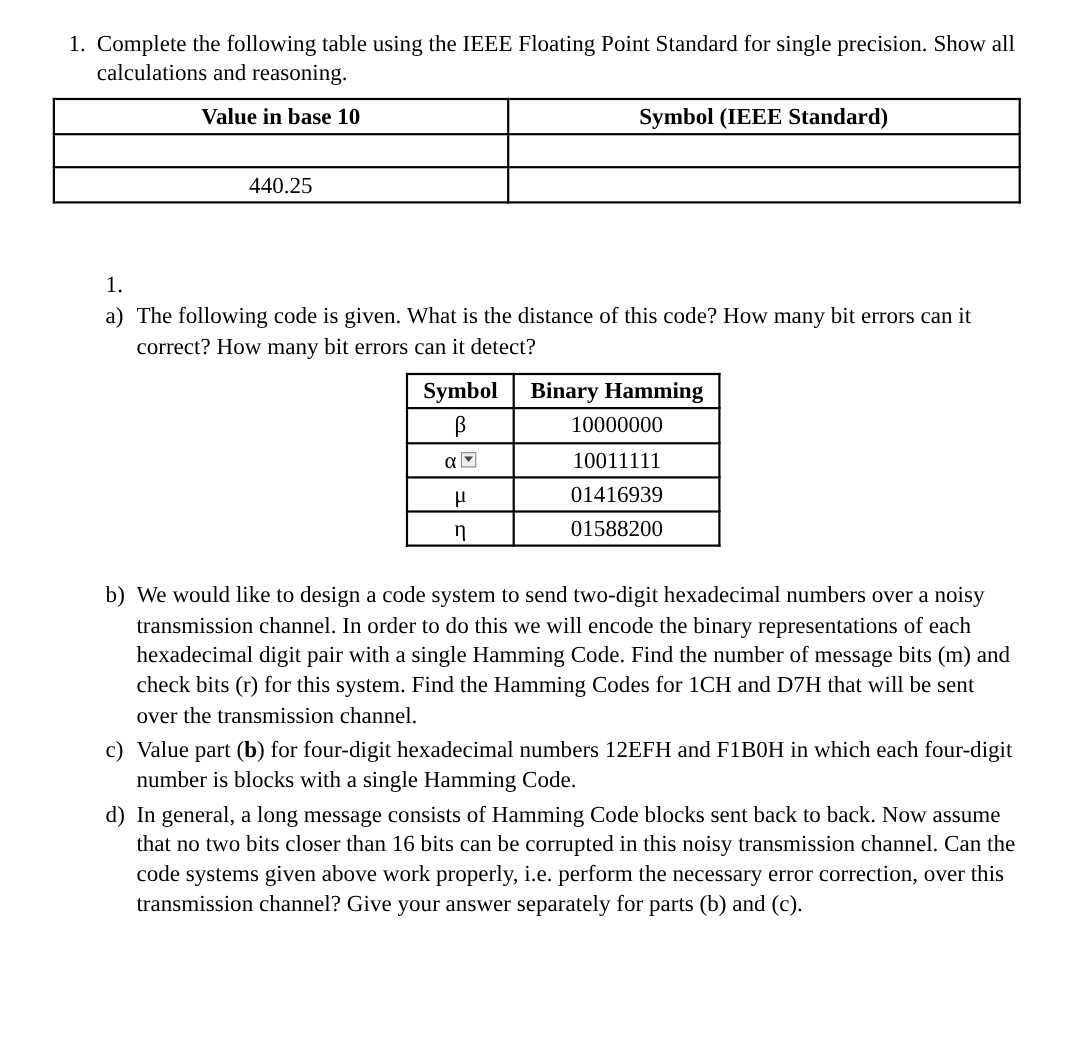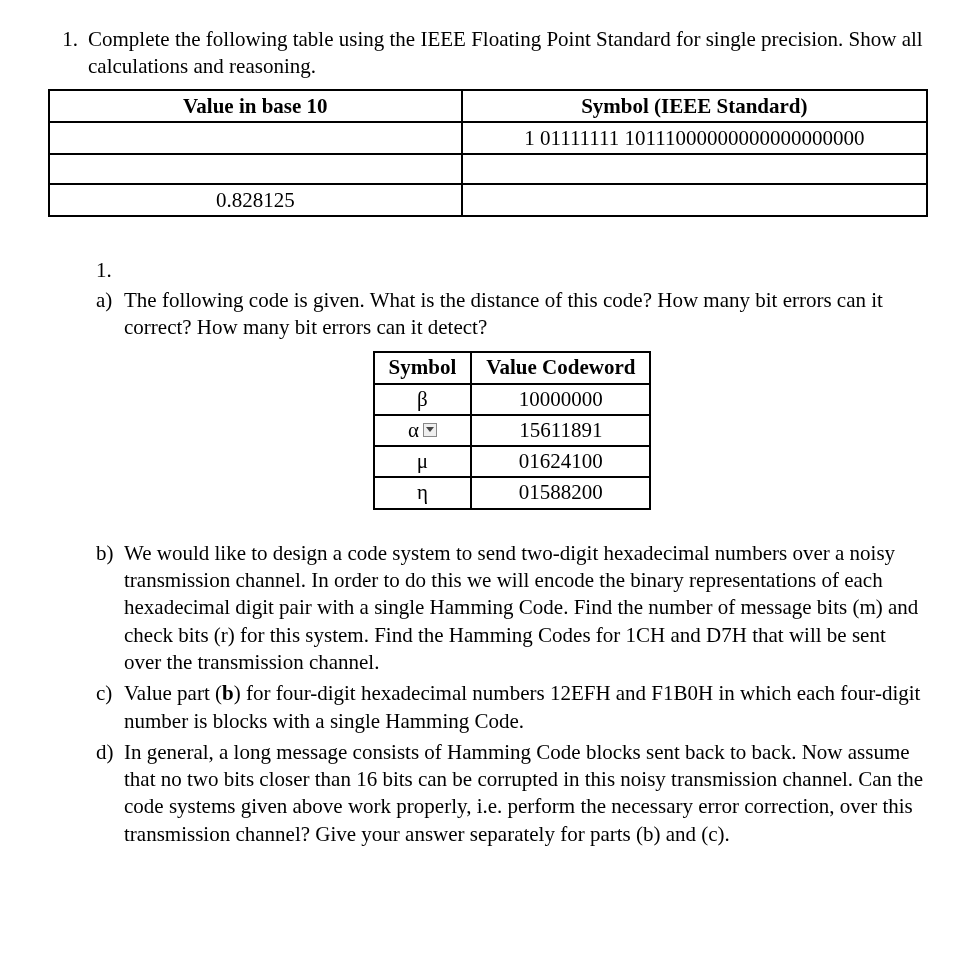--- a/index.html
+++ b/index.html
@@ -30,21 +30,21 @@
     flex: 0 0 30px;
     text-align: right;
     padding-right: 10px;
   }
   .li1 .ptext {
     flex: 1;
   }
   table.ieee {
     border-collapse: collapse;
     width: 100%;
-    margin: 0 0 40px 0;
+    margin: 0 0 60px 0;
     font-size: 21px;
   }
   table.ieee th, table.ieee td {
     border: 2px solid #000;
     padding: 2px 8px;
     height: 24px;
     line-height: 1.25;
     text-align: center;
     vertical-align: middle;
   }
@@ -130,65 +130,61 @@
 <table class="ieee">
   <thead>
     <tr>
       <th style="width:47%">Value in base 10</th>
       <th style="width:53%">Symbol (IEEE Standard)</th>
     </tr>
   </thead>
   <tbody>
     <tr>
       <td></td>
-      <td class="bincell">1  01111111  10111000000000000000000</td>
-    </tr>
-    <tr>
-      <td></td>
       <td class="bincell"></td>
     </tr>
     <tr>
-      <td>0.828125</td>
+      <td>440.25</td>
       <td class="bincell"></td>
     </tr>
   </tbody>
 </table>
 
 <div class="q1a-block">
   <div style="margin-bottom:2px;">1.</div>
 
   <div class="sub">
     <span class="idx">a)</span>
     <span class="txt">The following code is given. What is the distance of this code? How many bit errors can it correct? How many bit errors can it detect?</span>
   </div>
 
   <table class="codetbl">
     <thead>
       <tr>
         <th>Symbol</th>
-        <th>Value Codeword</th>
+        <th>Binary Hamming</th>
       </tr>
     </thead>
     <tbody>
       <tr>
         <td>β</td>
         <td>10000000</td>
       </tr>
       <tr>
         <td>
           <span class="sym-dd-wrap">
             <span>α</span>
             <span class="dd"></span>
           </span>
         </td>
-        <td>15611891</td>
+        <td>10011111</td>
       </tr>
       <tr>
         <td>μ</td>
-        <td>01624100</td>
+        <td>01416939</td>
       </tr>
       <tr>
         <td>η</td>
         <td>01588200</td>
       </tr>
     </tbody>
   </table>
 
   <div class="sub">
     <span class="idx">b)</span>

